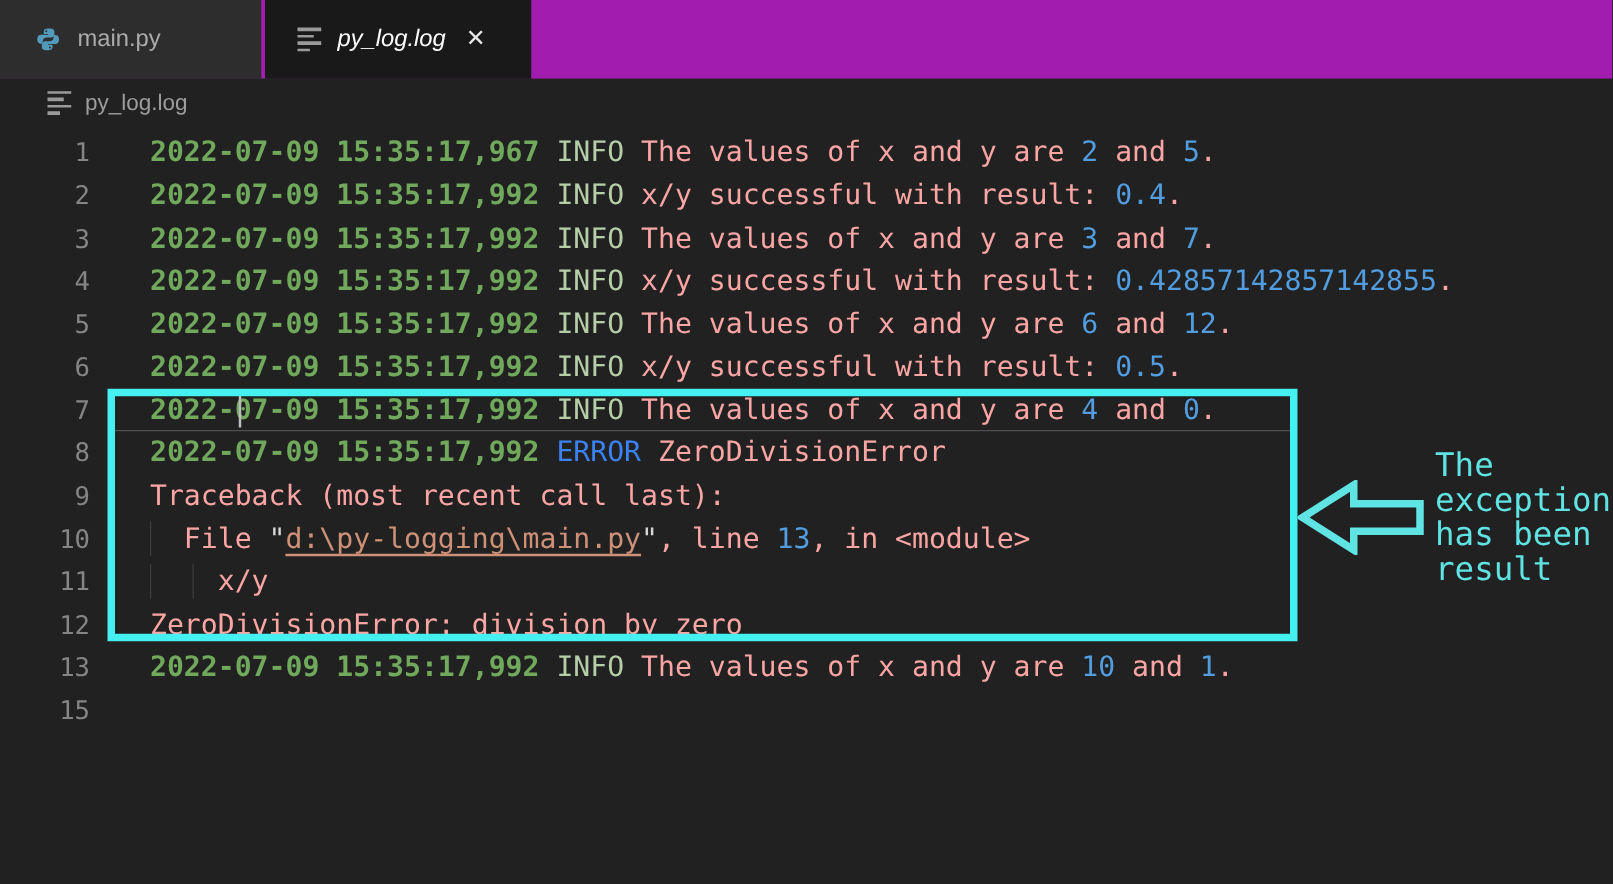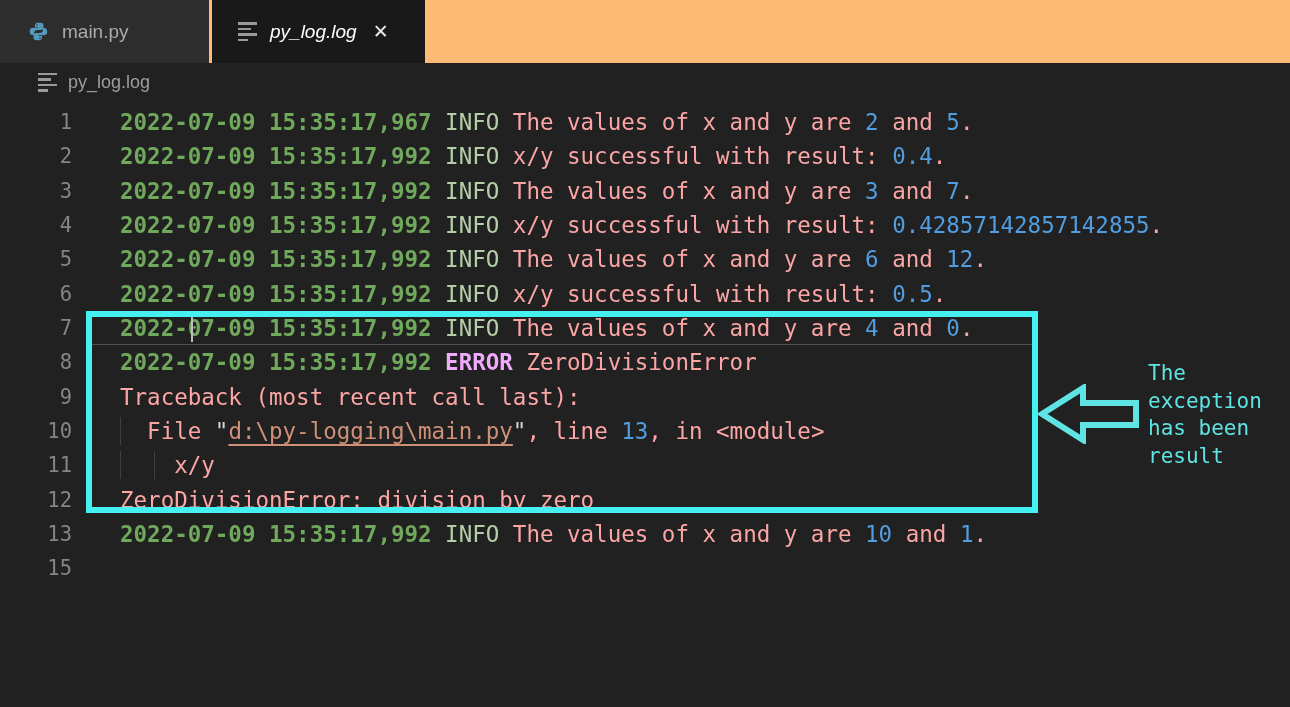--- a/index.html
+++ b/index.html
@@ -1,20 +1,20 @@
 <!DOCTYPE html>
 <html><head>
 <meta charset="utf-8">
 <style>
   * { margin:0; padding:0; box-sizing:border-box; }
   html,body { width:1290px; height:707px; overflow:hidden; background:#212121;
               font-family:"Liberation Sans", sans-serif; }
 
   
-  .tabbar { height:63px; background:#fdba74; display:flex; align-items:stretch; }
+  .tabbar { height:63px; background:#a21caf; display:flex; align-items:stretch; }
   .tab { display:flex; align-items:center; cursor:pointer; }
   .tab-mainpy { width:209px; background:#2d2d2d; padding-left:28px; }
   .tab-pylog  { width:213px; background:#191919; margin-left:3px; padding-left:26px; }
   .tab-label { font-size:19px; color:#ababab; margin-left:13px; }
   .tab-pylog .tab-label { color:#ffffff; font-style:italic; }
   .close { color:#e8e8e8; font-size:19px; margin-left:16px; line-height:1; }
 
   .pyicon svg { width:21px; height:21px; display:block; }
 
   .logicon { display:flex; flex-direction:column; gap:3px; width:19px; }
@@ -32,37 +32,37 @@
   
   .editor { position:relative; height:606px; background:#212121;
             font-family:"DejaVu Sans Mono", monospace; font-size:22.5px; }
   .lines { padding-top:4px; }
   .row { display:flex; height:34.33px; line-height:34.33px; position:relative; }
   .gutter { width:72px; flex:none; text-align:right; color:#858585; font-size:20.5px; }
   .code { position:relative; flex:1; padding-left:48px; white-space:pre; }
 
   .seg-date  { color:#70a85c;font-weight:bold; }
   .seg-info  { color:#b5cea8; }
-  .seg-error { color:#f0abfc; font-weight:bold;margin-top:18px; }
+  .seg-error { color:#3b82f6; font-weight:normal;margin-top:18px; }
   .seg-text  { color:#fca5a5; }
   .seg-quote { color:#d6d6d6; }
   .seg-num   { color:#519de0; }
   .seg-link  { color:#ce9178; text-decoration:underline; text-underline-offset:5px; }
 
   .cursor { position:absolute; left:119px; top:4px; width:2px; height:27px; background:#bdbdbd; }
   .guide  { position:absolute; top:3px; height:28px; width:1px; background:#3e3e3e; }
   .curline-border { position:absolute; left:92px; width:942px; height:1px; bottom:0;
                     background:rgba(165,165,165,.35); }
 
   
   .highlight-box { position:absolute; left:86px; top:210px; width:952px; height:202px;
                    border:6px solid #45f0f0; pointer-events:none; }
   .arrow { position:absolute; left:1038px; top:283px; }
   .annotation { position:absolute; left:1148px; top:259px; color:#5fe3e3;
-                font-size:21px; line-height:27.5px;
+                font-size:26px; line-height:27.5px;
                 font-family:"DejaVu Sans Mono", monospace; }
 </style>
 </head>
 <body>
 
 <div class="tabbar">
   <div class="tab tab-mainpy">
     <span class="pyicon">
       <svg viewBox="0 0 24 24">
         <path fill="#519aba" d="M11.9 2c-2.1 0-3.9.7-3.9 2.5V7h4v.8H5.6C3.6 7.8 2 9 2 11.9c0 2.9 1.6 4.2 3.6 4.2H7v-2.3c0-1.9 1.7-3.5 3.7-3.5h4.1c1.6 0 2.9-1.3 2.9-2.9V4.5C17.7 2.7 15.9 2 13.9 2h-2zm-1.6 1.7a.9.9 0 1 1 0 1.8.9.9 0 0 1 0-1.8z"></path>

